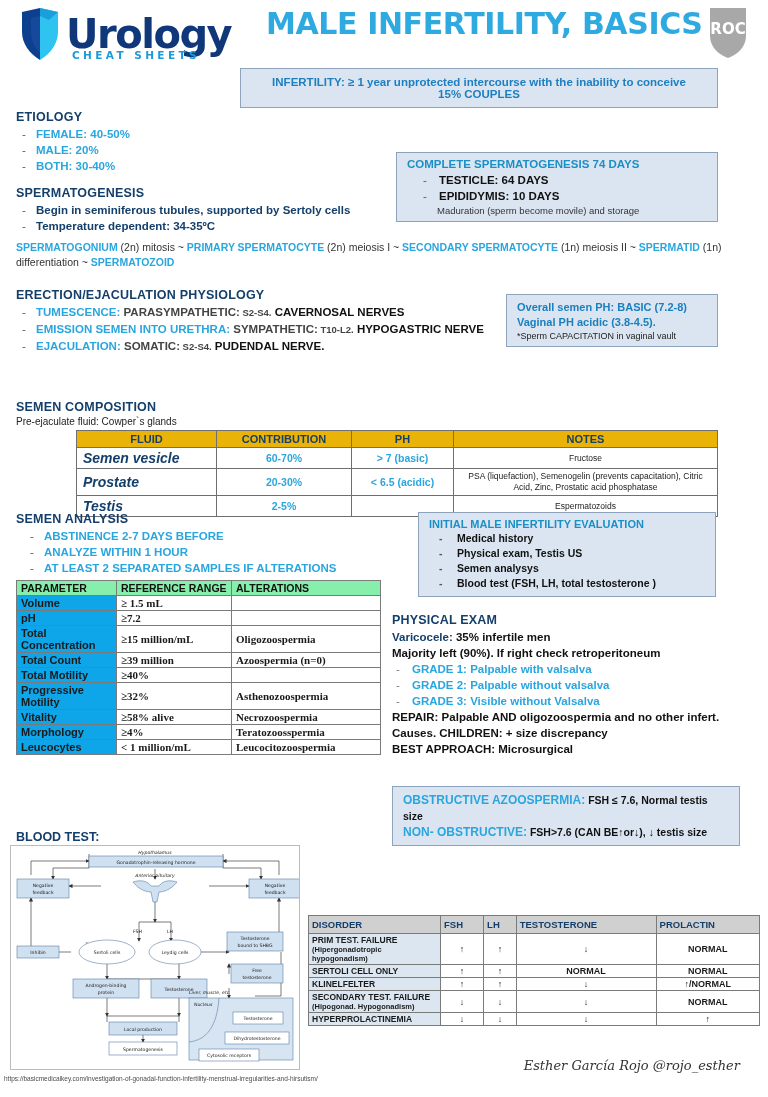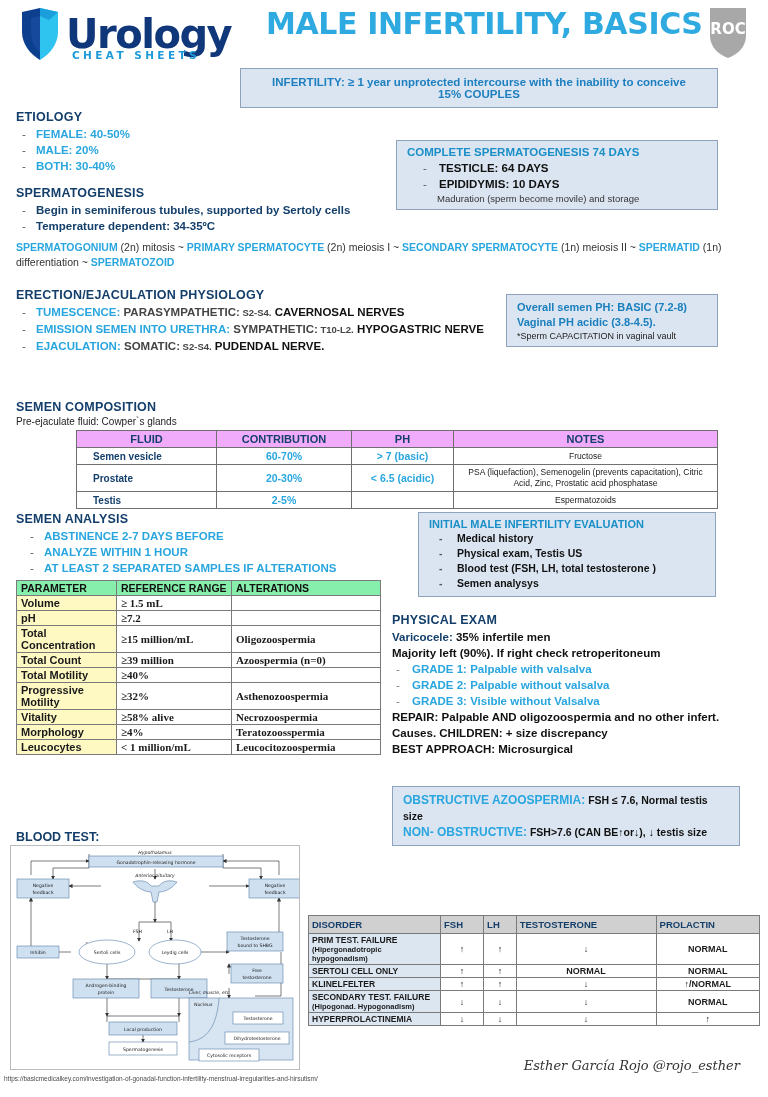--- a/index.html
+++ b/index.html
@@ -48,46 +48,46 @@
   .gy { color:#444; font-weight:bold; }
   .sm { font-size:9.5px; }
 
   
   .etiology { position:absolute; left:16px; top:110px; width:230px; }
   .spermatogenesis { position:absolute; left:16px; top:186px; width:420px; }
   .chain { position:absolute; left:16px; top:240px; width:740px; font-size:10.5px; line-height:15px; }
   .chain .cy { font-weight:bold; }
   .chain .nm { color:#333; font-weight:normal; }
 
-  .spermbox { position:absolute; left:396px; top:140px; width:322px; }
+  .spermbox { position:absolute; left:396px; top:152px; width:322px; }
   .spermbox .ttl { font-size:11.5px; font-weight:bold; color:#1a8fc7; margin-bottom:2px; }
   .spermbox .sub { font-size:9.5px; color:#333; margin-left:30px; margin-top:1px; }
 
   .erection { position:absolute; left:16px; top:288px; width:480px; }
   .phbox { position:absolute; left:506px; top:294px; width:212px; }
   .phbox .l { font-size:11px; font-weight:bold; color:#1a7fbe; line-height:15px; }
   .phbox .s { font-size:9px; color:#222; margin-top:1px; }
 
   
   .semcomp { position:absolute; left:16px; top:400px; width:740px; }
   .precap { font-size:10px; color:#222; margin:1px 0 3px 0; }
   table.comp { border-collapse:collapse; width:642px; margin-left:60px; font-size:10.5px; }
   table.comp th, table.comp td { border:1px solid #6f6f6f; padding:2px 4px; vertical-align:middle; }
-  table.comp thead th { background:#f0abfc; color:#143f6b; font-weight:bold; text-align:center; font-size:11px; }
-  table.comp td.fluid { font-weight:bold; color:#143f6b; font-size:10px; padding-left:16px; width:140px; }
+  table.comp thead th { background:#eab308; color:#143f6b; font-weight:bold; text-align:center; font-size:11px; }
+  table.comp td.fluid { font-weight:bold; color:#143f6b; font-size:14px; padding-left:6px; width:140px;font-style:italic; }
   table.comp td.val { color:#29a6df; font-weight:bold; text-align:center; width:135px; }
   table.comp td.ph { color:#29a6df; font-weight:bold; text-align:center; width:102px; }
   table.comp td.notes { text-align:center; font-size:8.5px; color:#222; line-height:11px; }
 
   
   .semanal { position:absolute; left:16px; top:512px; width:380px; }
   table.param { border-collapse:collapse; width:365px; margin-top:4px; font-size:11px; font-family:"Liberation Serif", serif; }
   table.param th, table.param td { border:1px solid #7a7a7a; padding:1px 4px; }
   table.param thead th { background:#86efac; color:#111; font-weight:bold; text-align:left; font-family:"Liberation Sans", sans-serif; font-size:10.5px; }
-  table.param td.p { background:#fef9c3; font-weight:bold; width:100px; font-family:"Liberation Sans", sans-serif; font-size:11px; }
+  table.param td.p { background:#0ea5e9; font-weight:bold; width:100px; font-family:"Liberation Sans", sans-serif; font-size:11px; }
   table.param td.r { width:115px; font-weight:bold; }
   table.param td.a { font-weight:bold; }
 
   
   .evalbox { position:absolute; left:418px; top:512px; width:298px; }
   .evalbox .ttl { font-size:11px; font-weight:bold; color:#1a8fc7; margin-bottom:1px; }
   .evalbox .it { font-size:10.5px; font-weight:bold; color:#111; margin-left:28px; position:relative; line-height:15px; }
   .evalbox .it:before { content:"-"; position:absolute; left:-18px; color:#555; }
 
   .physexam { position:absolute; left:392px; top:613px; width:376px; }
@@ -316,22 +316,22 @@
             <td class="a">Leucocitozoospermia</td>
           </tr>
         </tbody>
     </table>
   </div>
 
   <div class="bluebox evalbox">
     <div class="ttl">INITIAL MALE INFERTILITY EVALUATION</div>
     <div class="it">Medical history</div>
     <div class="it">Physical exam, Testis US</div>
+    <div class="it">Semen analysys</div>
     <div class="it">Blood test (FSH, LH, total testosterone )</div>
-    <div class="it">Semen analysys</div>
   </div>
 
   <div class="physexam">
     <h2 class="sec">PHYSICAL EXAM</h2>
     <div class="ln"><span class="dk">Varicocele:</span><span class="bk"> 35% infertile men</span></div>
     <div class="ln bk">Majority left (90%). If right check retroperitoneum</div>
     <div class="gr">GRADE 1: Palpable with valsalva</div>
     <div class="gr">GRADE 2: Palpable without valsalva</div>
     <div class="gr">GRADE 3: Visible without Valsalva</div>
     <div class="ln bk">REPAIR: Palpable AND oligozoospermia and no other infert.</div>

